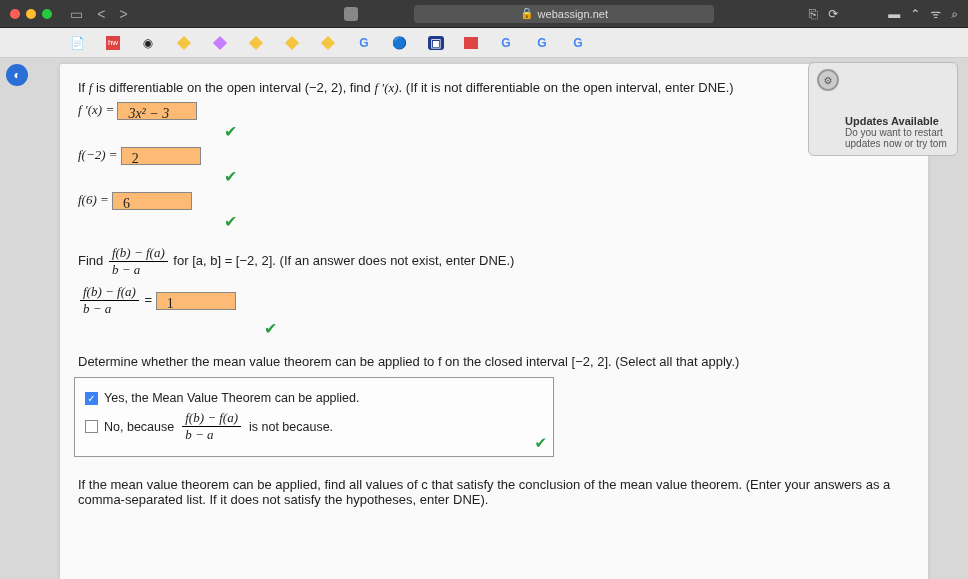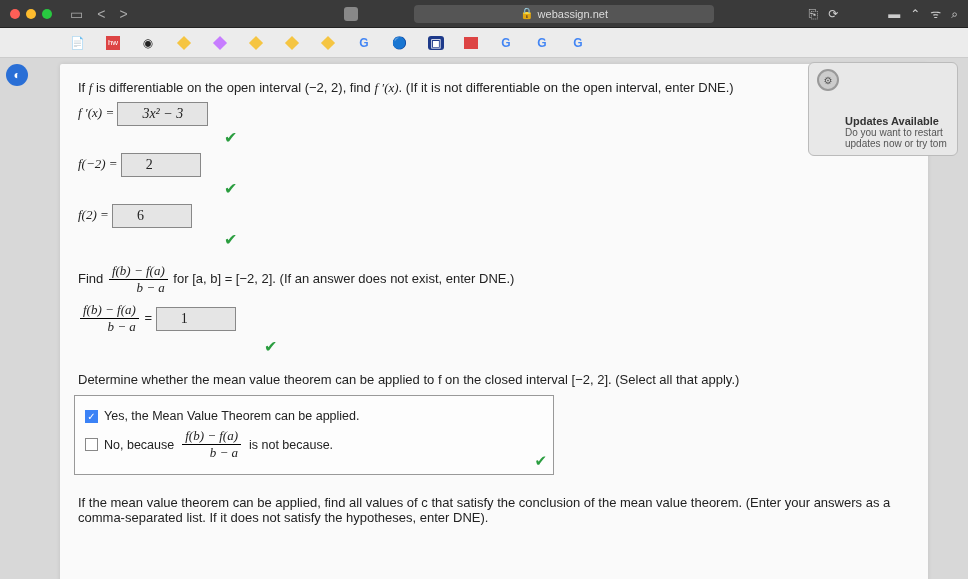--- a/index.html
+++ b/index.html
@@ -78,34 +78,34 @@
     display:flex;
     gap:6px;
     align-items:flex-start;
   }
   .notif-icon { width:22px;height:22px;border-radius:50%;background:#ccc;border:2px solid #999;flex-shrink:0;display:flex;align-items:center;justify-content:center;}
   .notif-title { font-weight:bold; color:#333; font-size:11px;margin-top:46px;}
   .line { margin: 6px 4px; }
   .input-box {
     display: inline-block;
     border: 1px solid #888;
-    background: #e5e5e5;
-    padding: 3px 24px;
+    background: #fdba74;
+    padding: 3px 10px;
     min-width: 80px;
-    height: 24px;
+    height: 18px;
     vertical-align: middle;
     font-family: 'Times New Roman', serif;
     font-size: 14px;
   }
   .check { color: #2a9d3f; font-size: 16px; margin-left: 6px; vertical-align: middle; }
   .italic { font-style: italic; font-family: 'Times New Roman', serif; }
   .frac {
     display: inline-block;
     vertical-align: middle;
-    text-align: right;
+    text-align: left;
     font-family: 'Times New Roman', serif;
     font-size: 13px;
     margin: 0 2px;
   }
   .frac .num { display:block; border-bottom:1px solid #000; padding:0 3px; }
   .frac .den { display:block; padding:0 3px; }
   .choice-box {
     border: 1px solid #999;
     padding: 8px 10px;
     margin: 8px 0;
@@ -197,21 +197,21 @@
     <span class="input-box"><span class="italic">3x² − 3</span></span>
     <div style="margin-left:140px; margin-top:2px;"><span class="check">✔</span></div>
   </div>
 
   <div class="line">
     <span class="italic">f(−2)  = </span>
     <span class="input-box">2</span>
     <div style="margin-left:140px; margin-top:2px;"><span class="check">✔</span></div>
   </div>
   <div class="line">
-    <span class="italic">f(2)  = </span>
+    <span class="italic">f(6)  = </span>
     <span class="input-box">6</span>
     <div style="margin-left:140px; margin-top:2px;"><span class="check">✔</span></div>
   </div>
 
   <div class="line" style="margin-top:14px;">
     <span>Find </span>
     <span class="frac">
       <span class="num italic">f(b) − f(a)</span>
       <span class="den italic">b − a</span>
     </span>

